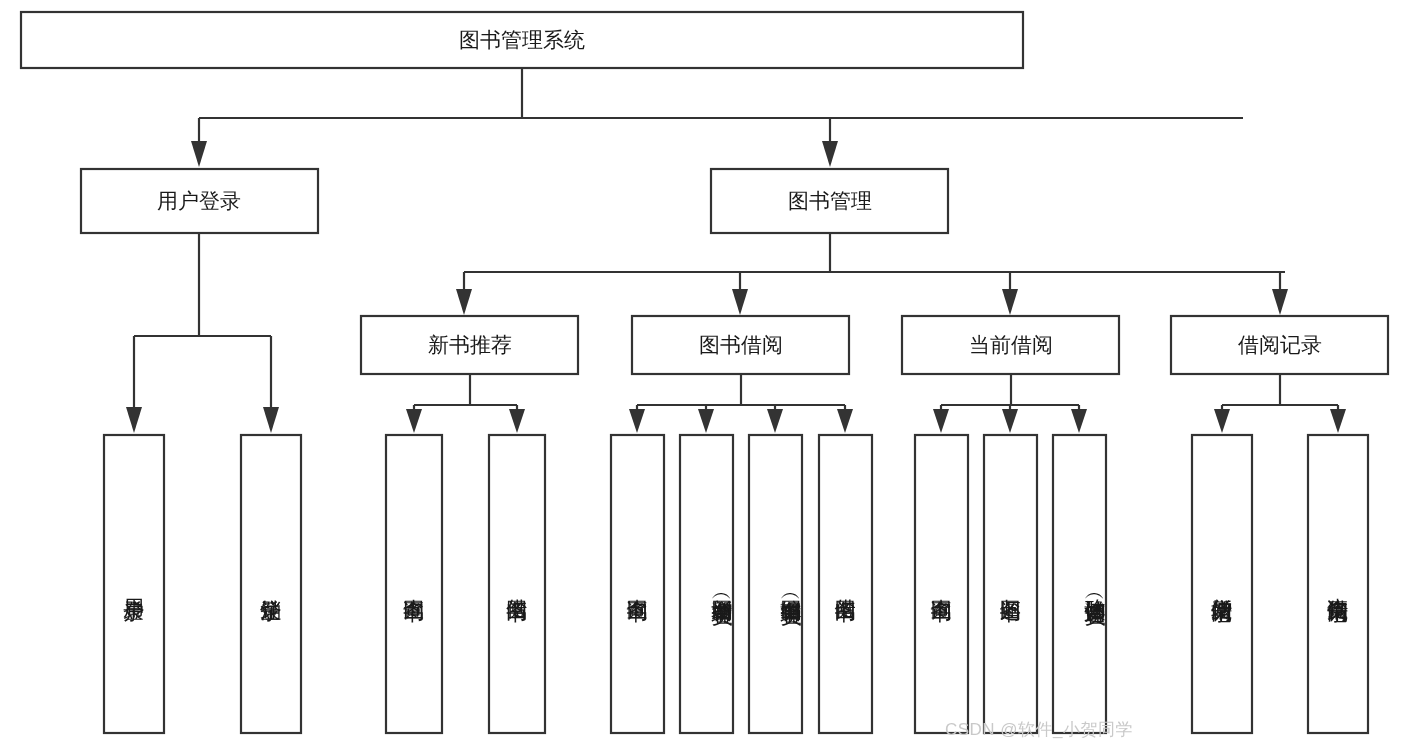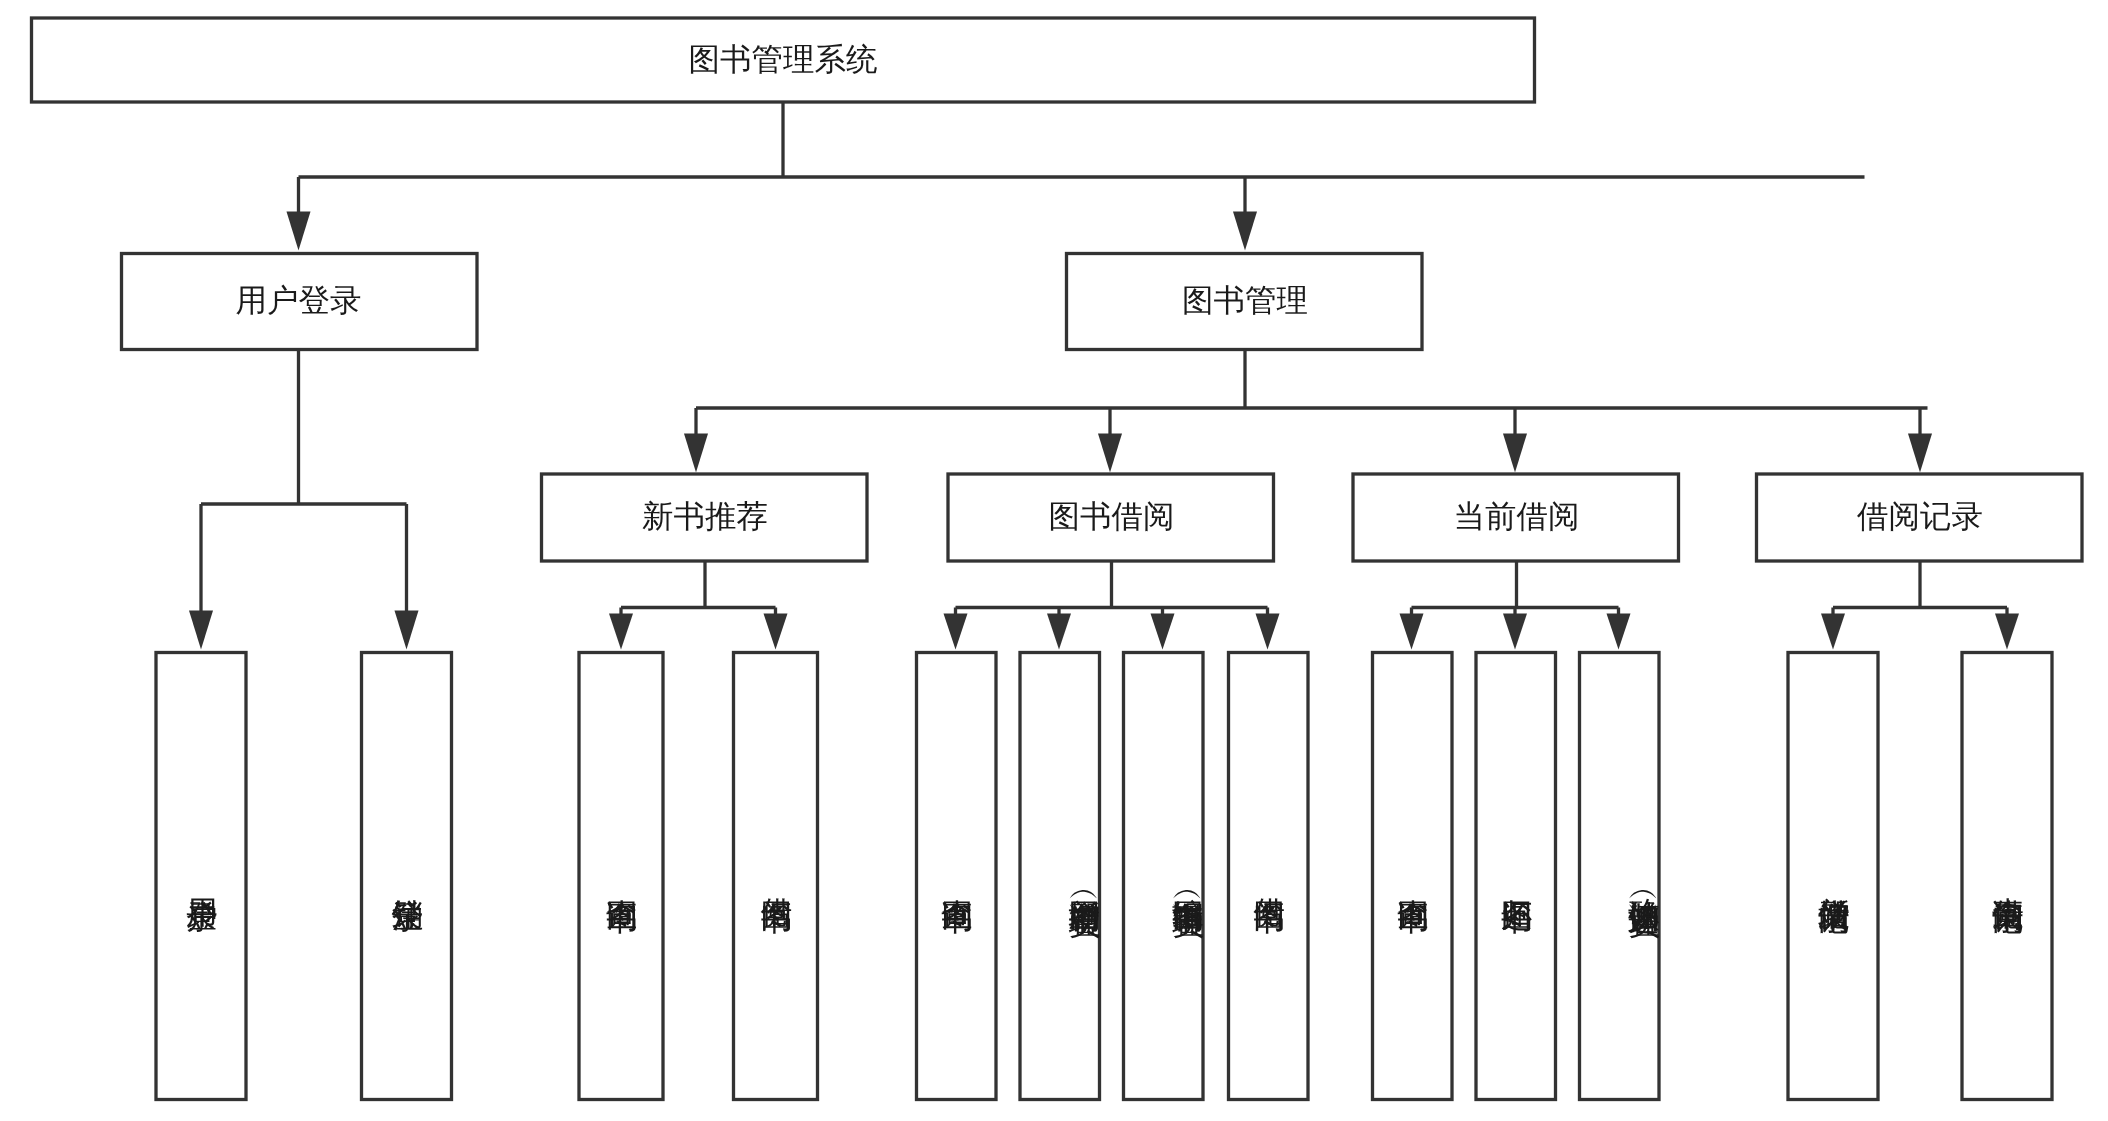--- a/index.html
+++ b/index.html
@@ -222,14 +222,15 @@
   <div class="node-label-v" style="left:749px; top:441px; width:53px; height:290px; align-items:flex-start;">编辑图书（管理员）</div>
   <div class="node-label-v" style="left:819px; top:435px; width:53px; height:298px;">借阅图书</div>
 
   <div class="node-label-v" style="left:915px; top:435px; width:53px; height:298px;">查询图书</div>
   <div class="node-label-v" style="left:984px; top:435px; width:53px; height:298px;">归还图书</div>
   <div class="node-label-v" style="left:1053px; top:441px; width:53px; height:290px; align-items:flex-start;">确认归还（管理员）</div>
 
   <div class="node-label-v" style="left:1192px; top:435px; width:60px; height:298px;">新增借阅记录</div>
   <div class="node-label-v" style="left:1308px; top:435px; width:60px; height:298px;">查询借阅记录</div>
 
+  <div id="watermark">CSDN @软件_小贺同学</div>
 
 </div>
 
 </body></html>

